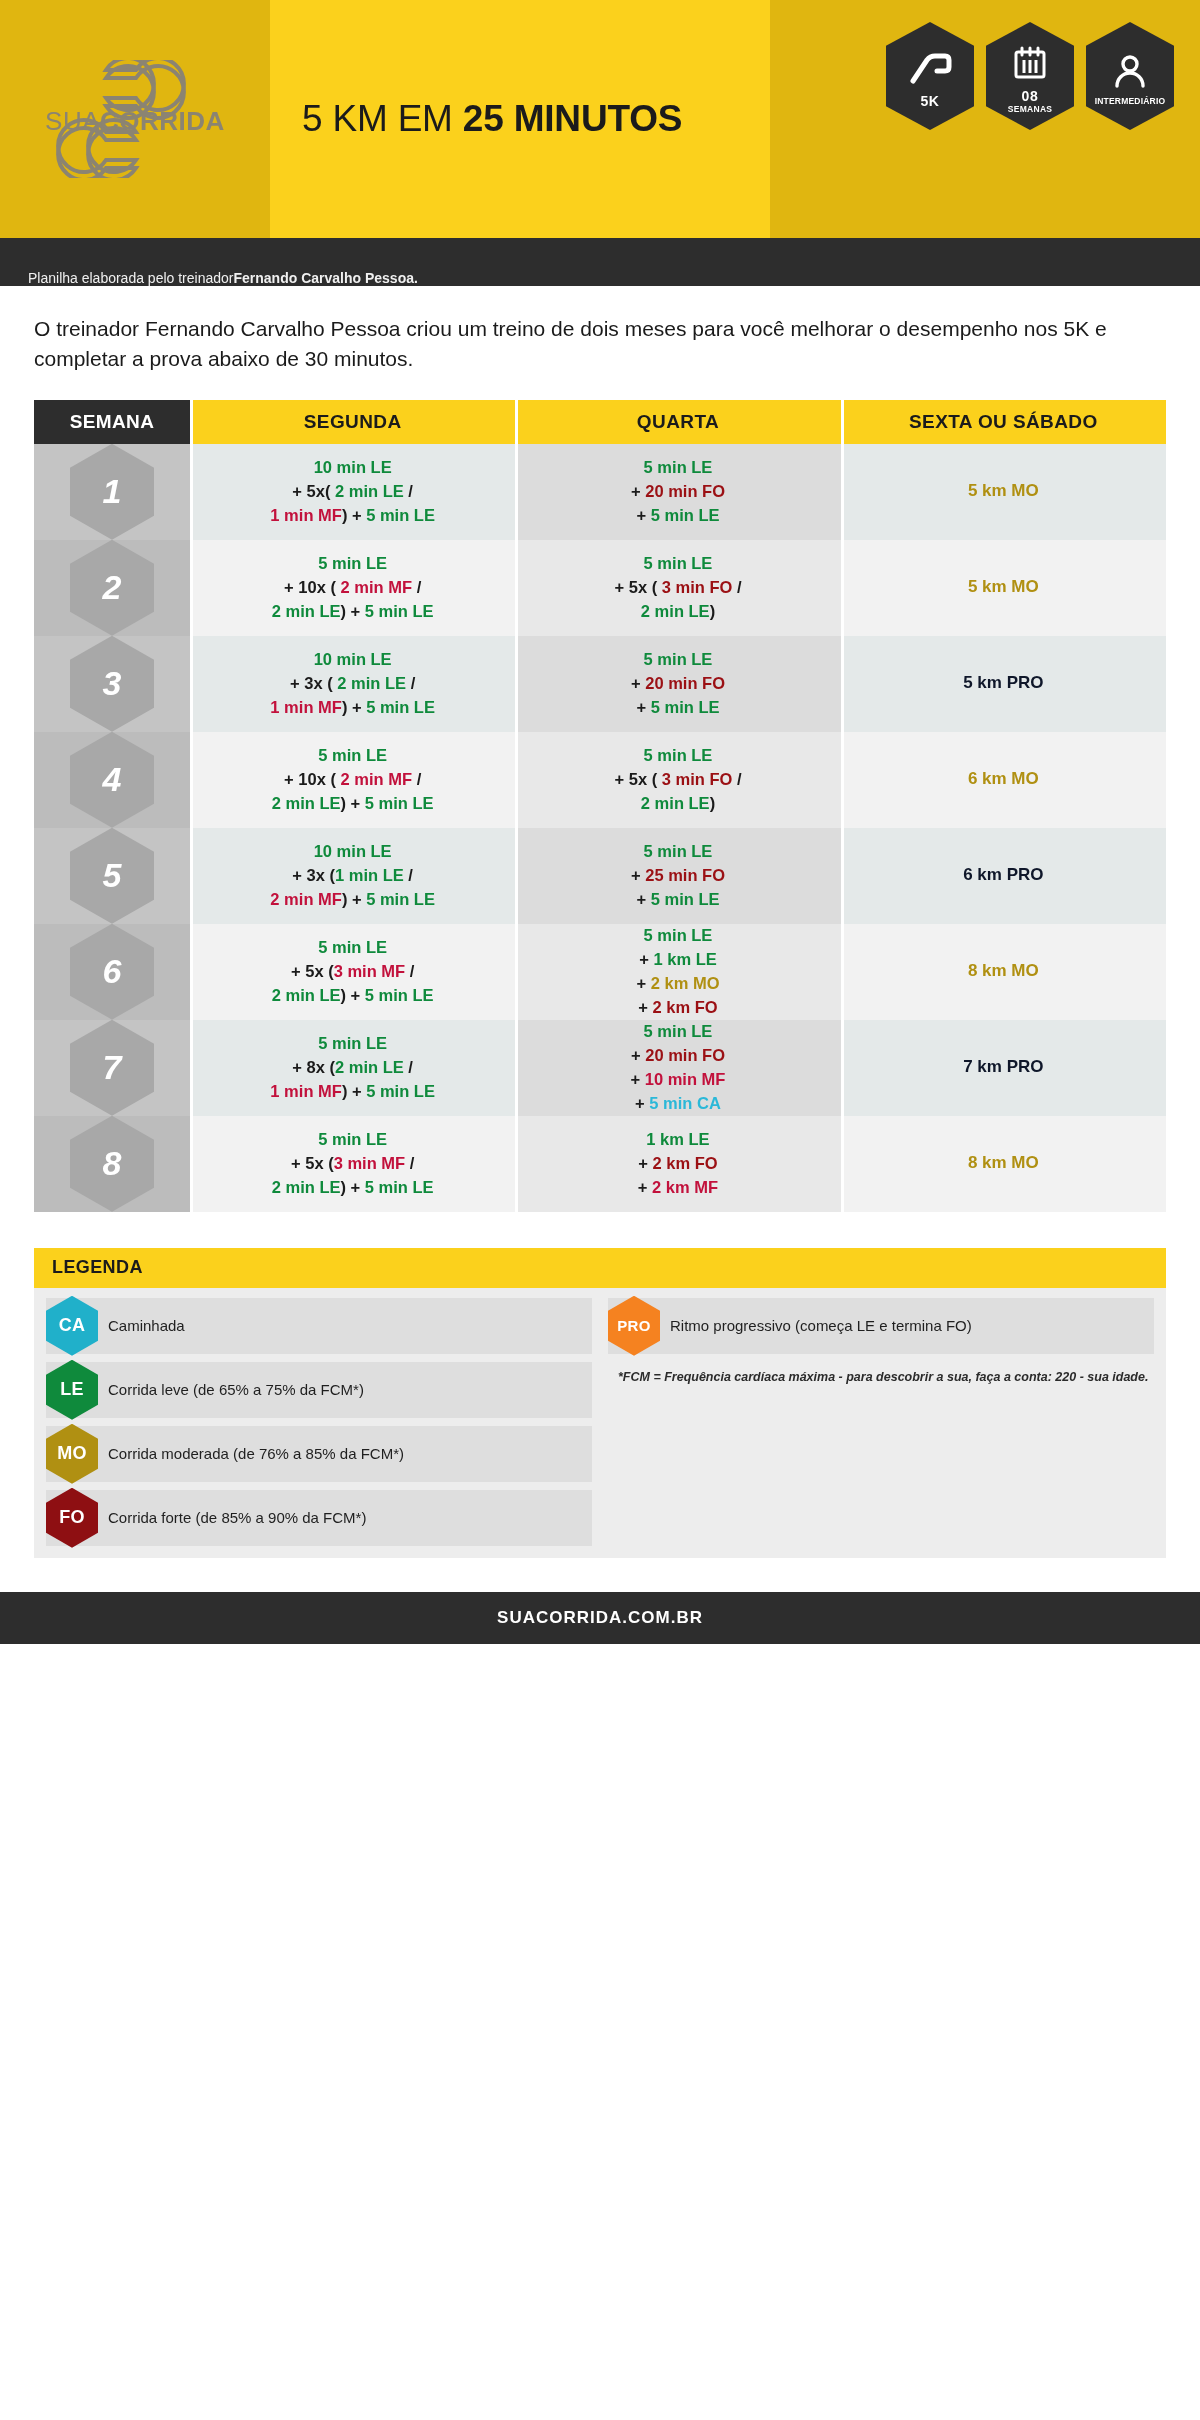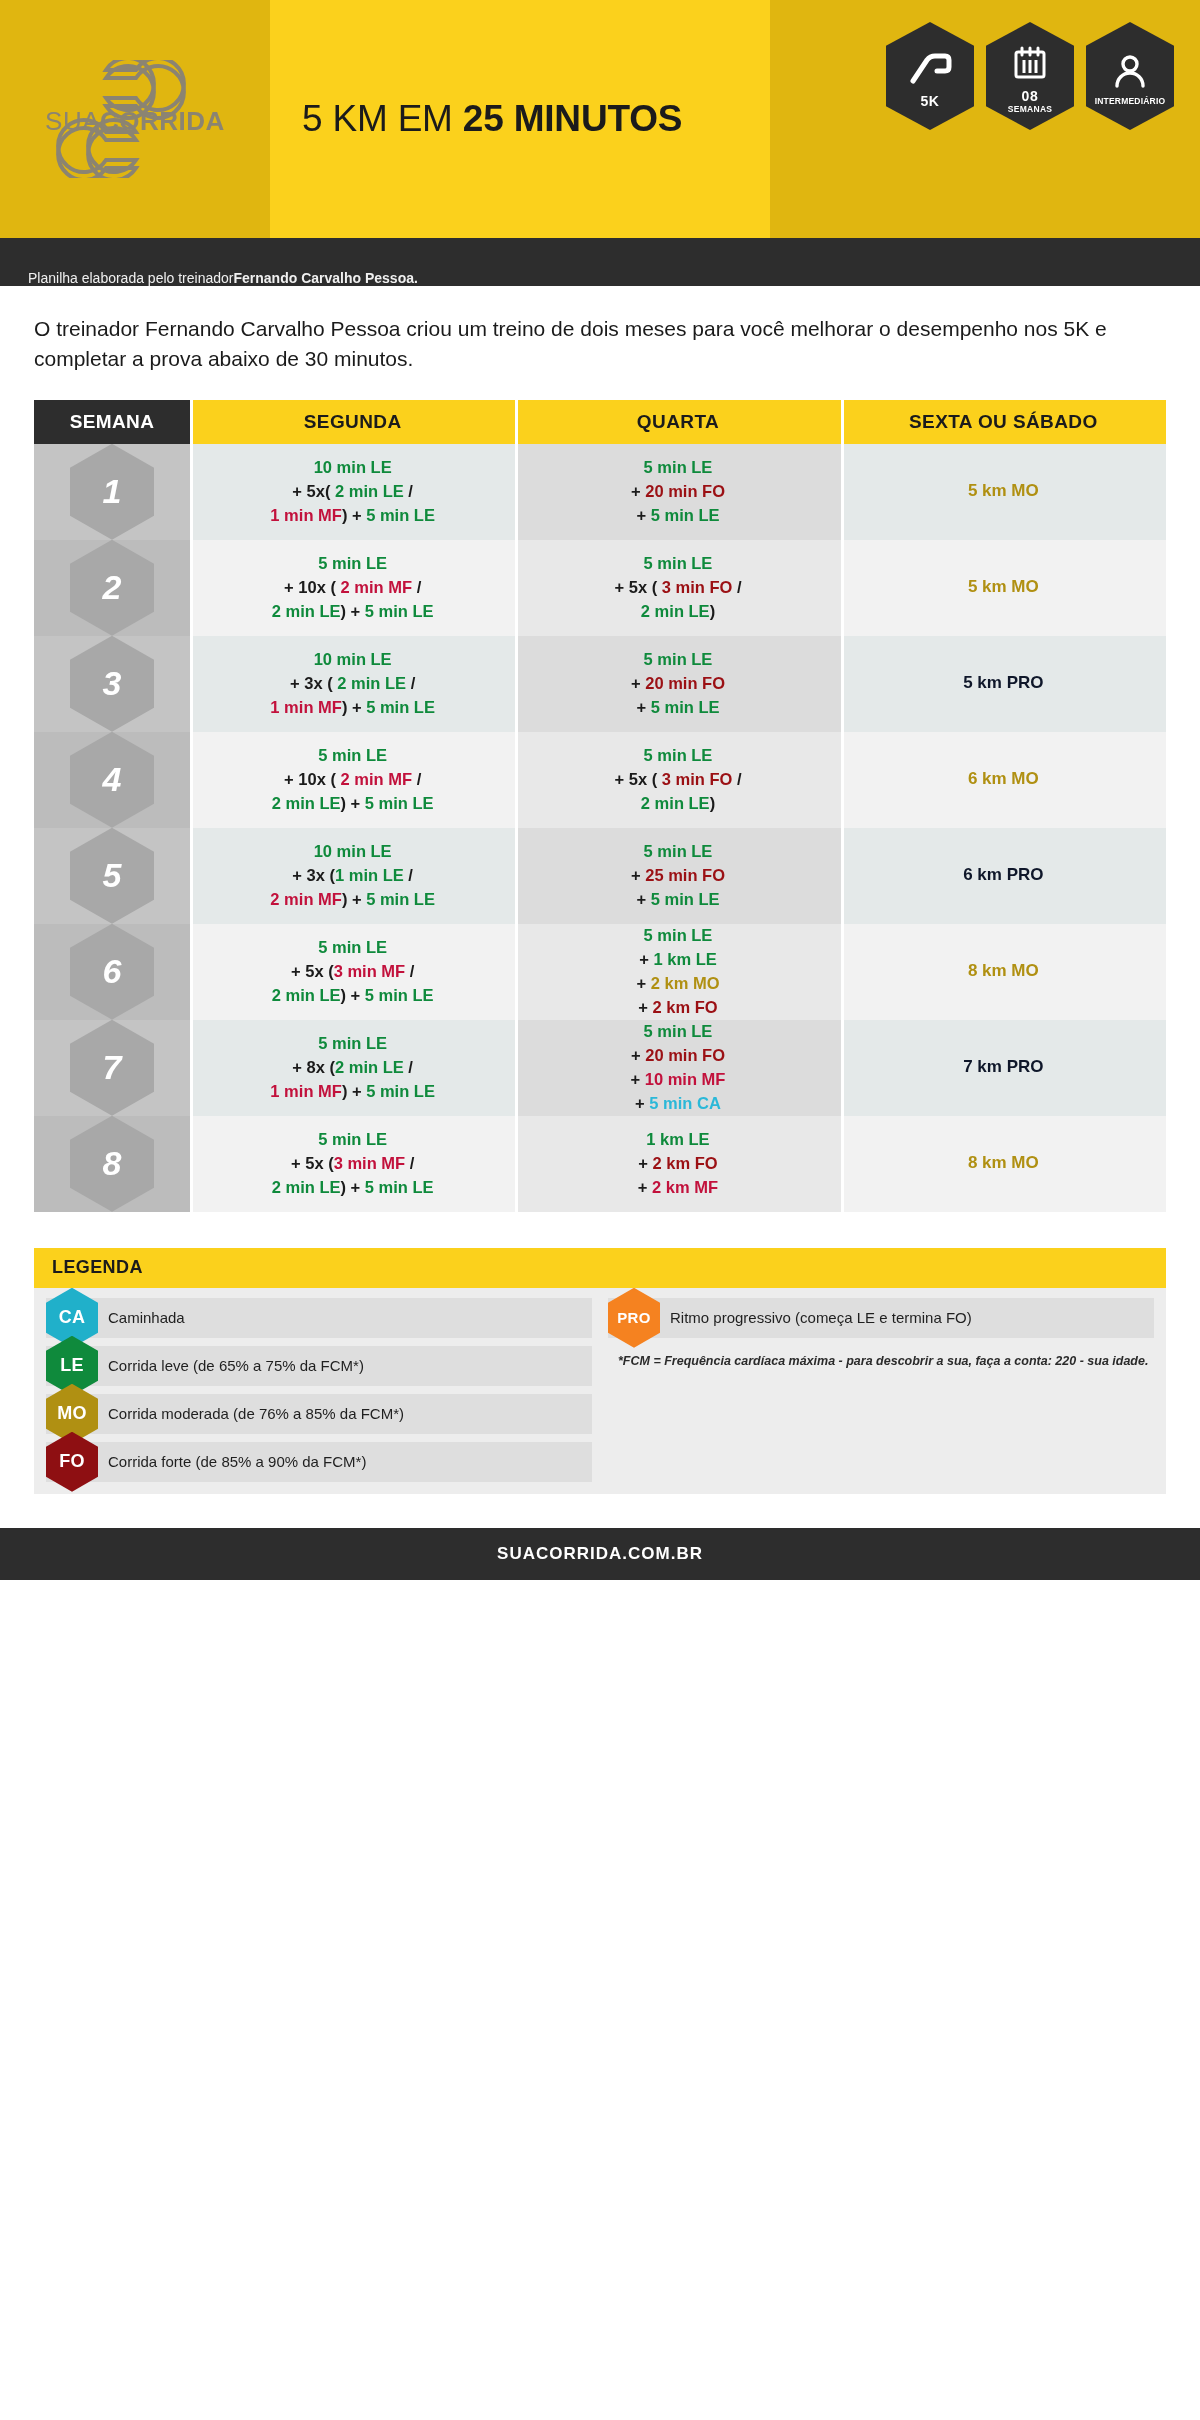--- a/index.html
+++ b/index.html
@@ -182,21 +182,21 @@
     font-size: 18px;
     font-weight: 800;
     color: #1b1b1b;
     letter-spacing: 0.4px;
   }
   .legend-cols { display: flex; padding: 10px 12px 0 12px; gap: 16px; }
   .legend-col { flex: 1; display: flex; flex-direction: column; gap: 8px; }
   .legend-row {
     position: relative;
     background: #dedede;
-    height: 40px;
+    height: 56px;
     display: flex;
     align-items: center;
     padding-left: 62px;
   }
   .legend-row.note { background: transparent; height: auto; padding: 6px 4px 0 10px; }
   .hexbadge {
     position: absolute;
     left: 0; top: 50%;
     transform: translateY(-50%);
     width: 52px; height: 60px;

